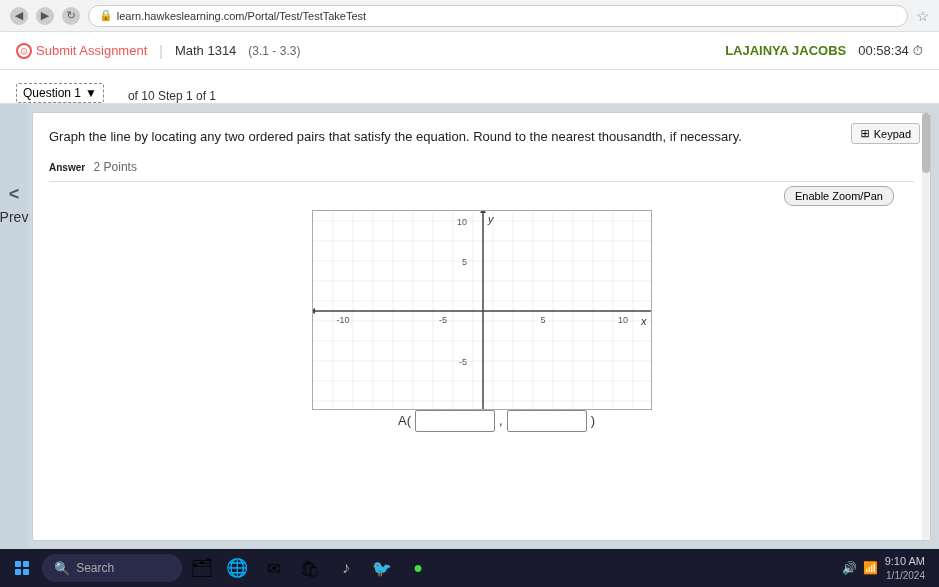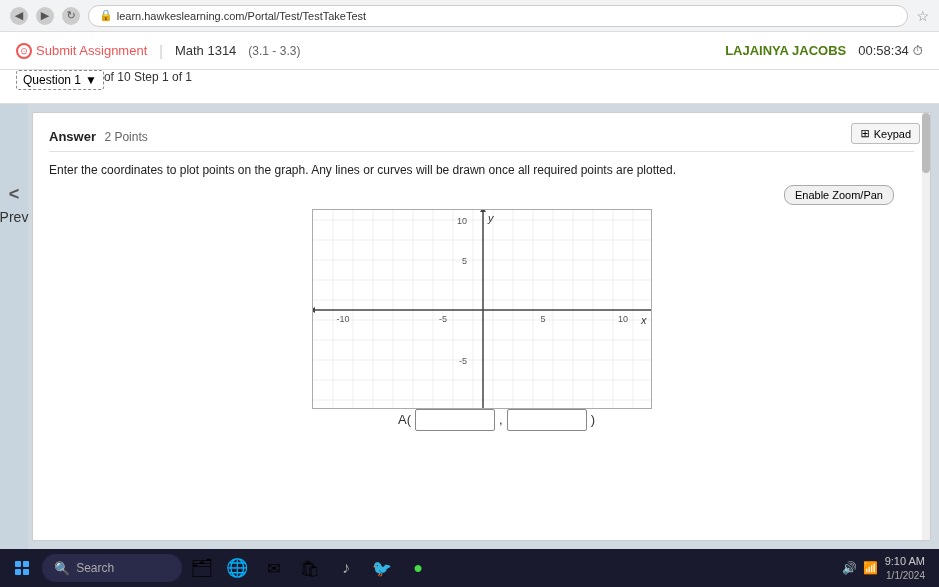--- a/index.html
+++ b/index.html
@@ -89,24 +89,24 @@
       color: #333;
       font-weight: 500;
       display: flex; gap: 4px;
     }
 
     
     .question-bar {
       background: white;
       height: 34px;
       display: flex;
-      align-items: flex-start;
+      align-items: flex-end;
       padding: 0 16px;
       border-bottom: 1px solid #ddd;
-      gap: 0;
+      gap: 24px;
     }
     .question-select {
       border: 1px dashed #888;
       border-radius: 3px;
       padding: 2px 6px;
       font-size: 12px;
       background: white;
       cursor: pointer;
       display: flex; align-items: center; gap: 4px;
     }
@@ -166,21 +166,21 @@
 
     .equation {
       text-align: center;
       font-size: 15px;
       color: #222;
       margin: 8px 0 16px 0;
       font-style: italic;
     }
 
     .answer-label {
-      font-size: 13px;
+      font-size: 10px;
       font-weight: bold;
       color: #222;
       margin-bottom: 4px;
     }
     .points-label {
       font-size: 12px;
       color: #666;
       font-weight: normal;
       margin-left: 4px;
     }
@@ -396,30 +396,30 @@
 
   <div class="question-panel">
 
     <div class="keypad-sidebar">
       <button class="keypad-btn">
         <span>⊞</span>
         <span>Keypad</span>
       </button>
     </div>
 
+    <p class="question-text">Graph the line by locating any two ordered pairs that satisfy the equation. Round to the nearest thousandth, if necessary.</p>
 
 
     <div style="margin-bottom:6px;">
       <span class="answer-label">Answer</span>
       <span class="points-label">2 Points</span>
     </div>
 
     <div class="divider"></div>
 
-    <p class="instruction-text">Enter the coordinates to plot points on the graph. Any lines or curves will be drawn once all required points are plotted.</p>
 
     <div class="graph-section">
       <button class="zoom-pan-btn">
         <span>Enable Zoom/Pan</span>
       </button>
 
       <div class="graph-container">
         <svg width="340" height="200" style="border:1px solid #aaa; background:white;">
 
           <line x1="20" y1="0" x2="20" y2="200" stroke="#ddd" stroke-width="0.5"></line>

